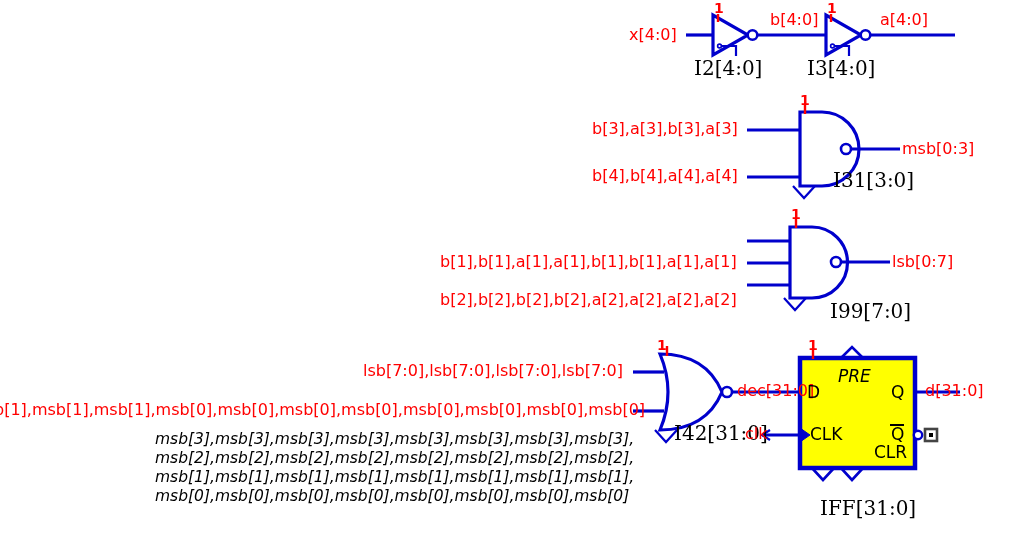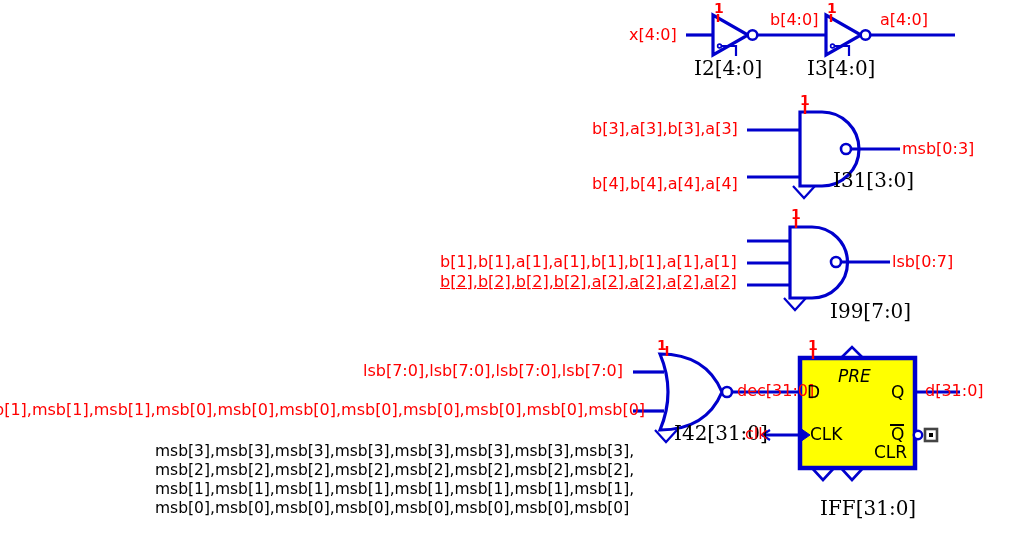--- a/index.html
+++ b/index.html
@@ -151,38 +151,38 @@
 
   <span class="lbl net" style="left:629px; top:27px;">x[4:0]</span>
   <span class="lbl net" style="left:770px; top:12px;">b[4:0]</span>
   <span class="lbl net" style="left:880px; top:12px;">a[4:0]</span>
   <span class="lbl pinnum" style="left:714px; top:1px;">1</span>
   <span class="lbl pinnum" style="left:827px; top:1px;">1</span>
   <span class="lbl inst" style="left:694px; top:58px;">I2[4:0]</span>
   <span class="lbl inst" style="left:807px; top:58px;">I3[4:0]</span>
 
   <span class="lbl net" style="left:592px; top:121px;">b[3],a[3],b[3],a[3]</span>
-  <span class="lbl net" style="left:592px; top:176px;">b[4],b[4],a[4],a[4]</span>
+  <span class="lbl net" style="left:592px; top:168px;">b[4],b[4],a[4],a[4]</span>
   <span class="lbl net" style="left:902px; top:141px;">msb[0:3]</span>
   <span class="lbl pinnum" style="left:800px; top:93px;">1</span>
   <span class="lbl inst" style="left:833px; top:170px;">I31[3:0]</span>
 
   <span class="lbl net" style="left:440px; top:254px;">b[1],b[1],a[1],a[1],b[1],b[1],a[1],a[1]</span>
-  <span class="lbl net" style="left:440px; top:274px;text-decoration:underline;">b[2],b[2],b[2],b[2],a[2],a[2],a[2],a[2]</span>
+  <span class="lbl net" style="left:440px; top:292px;">b[2],b[2],b[2],b[2],a[2],a[2],a[2],a[2]</span>
   <span class="lbl net" style="left:892px; top:254px;">lsb[0:7]</span>
   <span class="lbl pinnum" style="left:791px; top:207px;">1</span>
   <span class="lbl inst" style="left:830px; top:301px;">I99[7:0]</span>
 
   <span class="lbl net" style="left:363px; top:363px;">lsb[7:0],lsb[7:0],lsb[7:0],lsb[7:0]</span>
   <span class="lbl net" style="left:-6px; top:402px;">b[1],msb[1],msb[1],msb[0],msb[0],msb[0],msb[0],msb[0],msb[0],msb[0],msb[0]</span>
   <span class="lbl pinnum" style="left:657px; top:338px;">1</span>
   <span class="lbl inst" style="left:674px; top:423px;">I42[31:0]</span>
   <span class="lbl net" style="left:737px; top:383px;">dec[31:0]</span>
 
-  <div class="lbl bulk" style="left:155px; top:442px;">
+  <div class="lbl bulk" style="left:155px; top:430px;font-style:italic;">
     <div>msb[3],msb[3],msb[3],msb[3],msb[3],msb[3],msb[3],msb[3],</div>
     <div>msb[2],msb[2],msb[2],msb[2],msb[2],msb[2],msb[2],msb[2],</div>
     <div>msb[1],msb[1],msb[1],msb[1],msb[1],msb[1],msb[1],msb[1],</div>
     <div>msb[0],msb[0],msb[0],msb[0],msb[0],msb[0],msb[0],msb[0]</div>
   </div>
 
   <span class="lbl pinnum" style="left:808px; top:338px;">1</span>
   <span class="lbl pinlbl" style="left:838px; top:368px;font-style:italic;">PRE</span>
   <span class="lbl pinlbl" style="left:838px; top:444px;margin-left:36px;">CLR</span>
   <span class="lbl pinlbl" style="left:807px; top:384px;">D</span>

